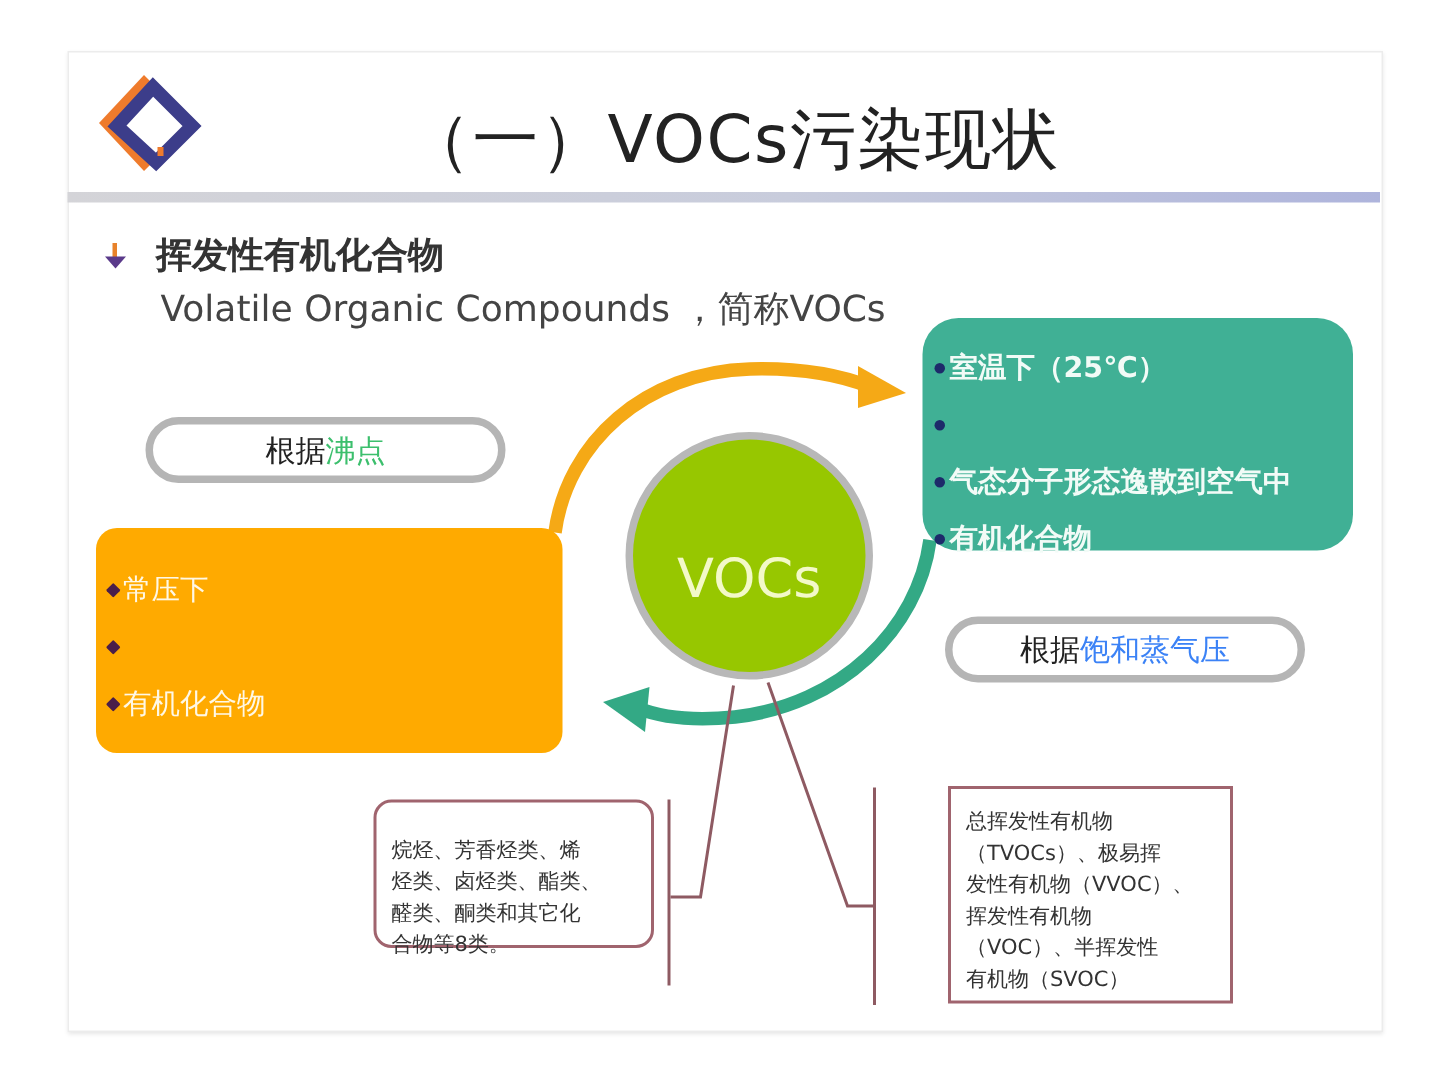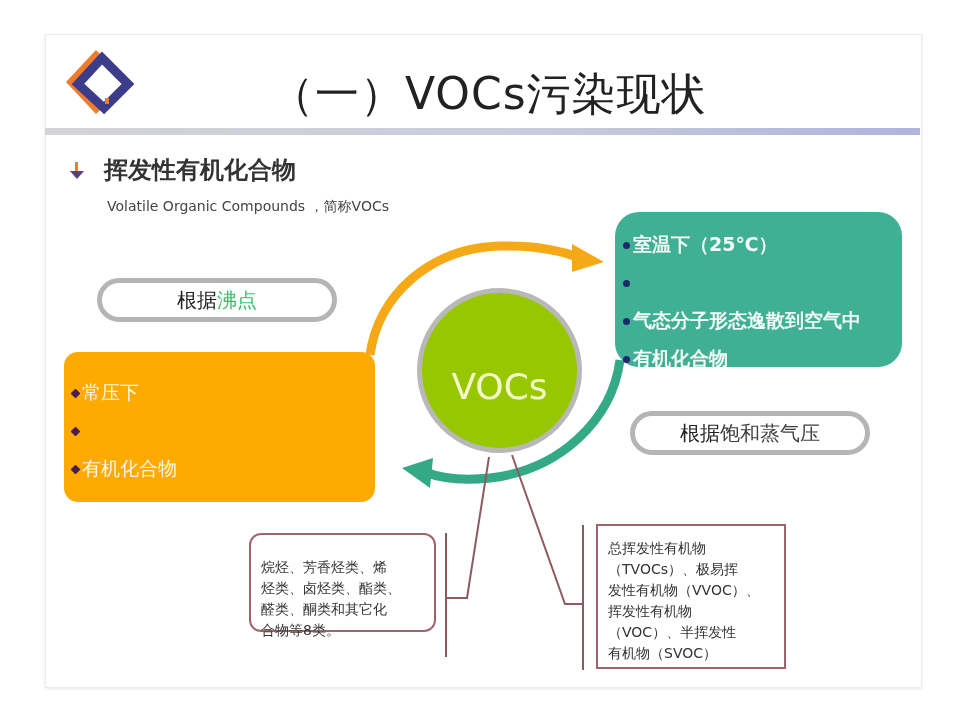--- a/index.html
+++ b/index.html
@@ -21,33 +21,33 @@
   .title-rule {
     position: absolute; left: 45px; top: 128px; width: 875px; height: 7px;
     background: linear-gradient(to right, #d4d4d8 0%, #c8ccdc 55%, #aeb4dc 100%);
   }
   .bullet-icon { position: absolute; left: 68px; top: 160px; width: 18px; height: 22px; }
   .heading {
     position: absolute; left: 104px; top: 152px; font-size: 24px; color: #333333;
     font-weight: bold; white-space: nowrap; line-height: 36px;
   }
   .subheading {
-    position: absolute; left: 107px; top: 193px; font-size: 14px; color: #444444;
+    position: absolute; left: 107px; top: 193px; font-size: 24px; color: #444444;
     white-space: nowrap; line-height: 26px;
   }
   .diagram { position: absolute; left: 0; top: 0; width: 960px; height: 720px; }
   .pill {
     position: absolute; background: #ffffff; border: 5px solid #b5b5b5; border-radius: 22px;
     font-size: 20px; color: #222222; text-align: center; white-space: nowrap;
     box-sizing: border-box;
   }
   .pill-boiling { left: 97px; top: 278px; width: 240px; height: 44px; line-height: 34px; }
   .pill-vapor { left: 630px; top: 411px; width: 240px; height: 44px; line-height: 34px; }
   .hl-green { color: #3cbf6d; }
-  .hl-orange { color: #404040; }
+  .hl-orange { color: #3b82f6; }
   .box-orange {
     position: absolute; left: 64px; top: 352px; width: 311px; height: 150px;
     background: #ffaa00; border-radius: 14px; box-sizing: border-box; padding: 22px 0 0 8px; text-align: right;
   }
   .box-teal {
     position: absolute; left: 615px; top: 212px; width: 287px; height: 155px;
     background: #40b095; border-radius: 24px; box-sizing: border-box; padding: 14px 0 0 8px; font-weight: bold;
   }
   .item {
     display: flex; align-items: center; color: #fff8e6; font-size: 19px;
@@ -64,21 +64,21 @@
     position: absolute; left: 417px; top: 288px; width: 165px; height: 165px;
     border-radius: 50%; background: #97c700; border: 5px solid #b8b8b8; box-sizing: border-box;
     display: flex; align-items: center; justify-content: center;
   }
   .circle-label { color: #f3f9c8; font-size: 36px; font-family: "DejaVu Sans", sans-serif; margin-top: 32px; }
   .note {
     position: absolute; background: #ffffff; border: 2px solid #a0646e; box-sizing: border-box;
     color: #333333; font-size: 14px; line-height: 21px;
   }
   .note-left { left: 249px; top: 533px; width: 187px; height: 99px; padding: 22px 8px 0 10px; border-radius: 12px; }
-  .note-right { left: 596px; top: 524px; width: 190px; height: 145px; padding: 12px 6px 0 10px; }
+  .note-right { left: 632px; top: 524px; width: 190px; height: 145px; padding: 12px 6px 0 10px; }
   .note-text { white-space: pre-line; }
 </style>
 </head>
 <body>
 
 <div class="slide"></div>
 
 <svg class="logo" viewBox="0 0 80 80">
   <path d="M38 6 L8 38 L38 70 L46 62 L22 38 L46 14 Z" fill="#ef7b2c"></path>
   <path d="M44 14 L70 40 L46 64 L20 40 Z" fill="none" stroke="#3c3d8a" stroke-width="9" stroke-linejoin="miter"></path>

